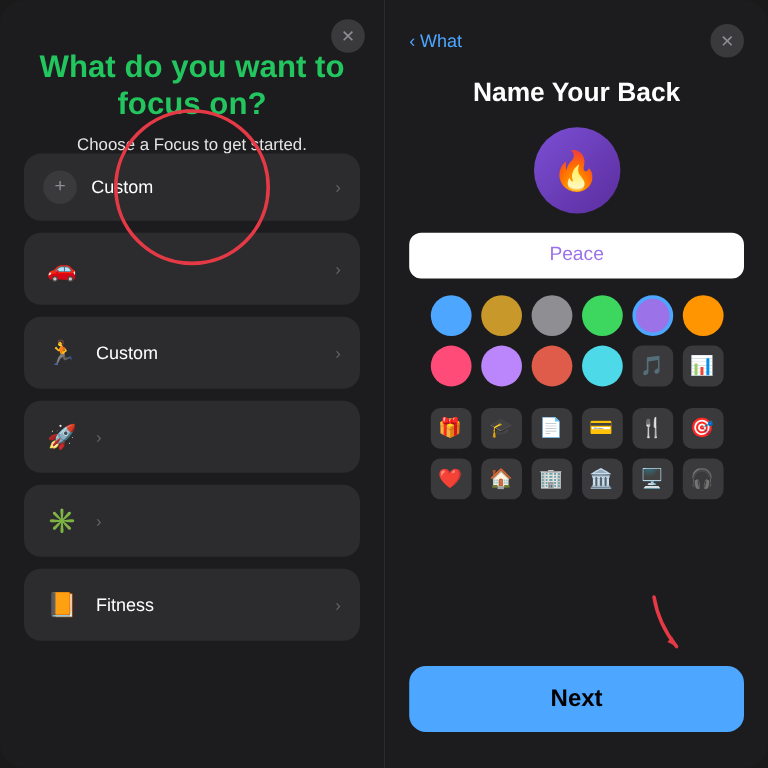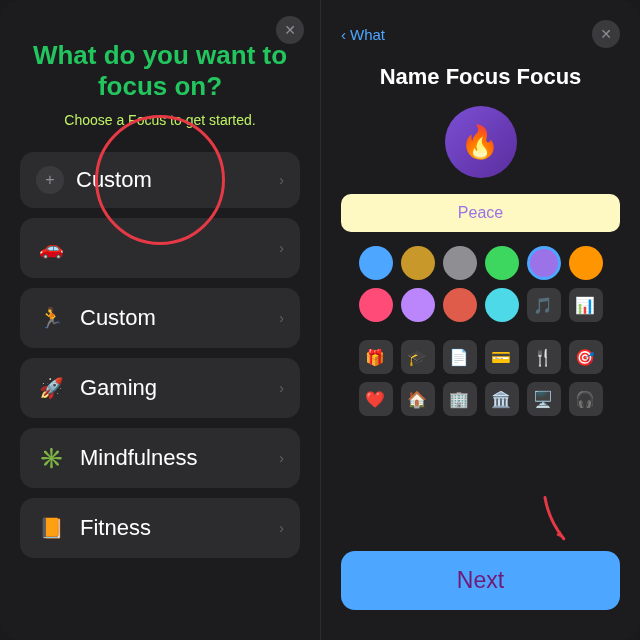--- a/index.html
+++ b/index.html
@@ -46,23 +46,22 @@
       font-size: 26px;
       font-weight: 700;
       color: #22c55e;
       text-align: center;
       line-height: 1.2;
       margin-bottom: 10px;
     }
 
     .left-subtitle {
       font-size: 14px;
-      color: #bef264;
+      color: #e5e5e5;
       text-align: center;
-      margin-bottom: 24px;
     }
 
     .menu-list {
       width: 100%;
       display: flex;
       flex-direction: column;
       gap: 10px;
     }
 
     .menu-item {
@@ -81,21 +80,21 @@
       width: 32px;
       height: 32px;
       display: flex;
       align-items: center;
       justify-content: center;
       font-size: 20px;
     }
 
     .menu-item .item-label {
       flex: 1;
-      font-size: 22px;
+      font-size: 15px;
       font-weight: 500;
       color: #ffffff;
     }
 
     .menu-item .chevron {
       color: #636366;
       font-size: 14px;
     }
 
     .custom-item {
@@ -174,21 +173,21 @@
       border-radius: 50%;
       display: flex;
       align-items: center;
       justify-content: center;
       margin-bottom: 16px;
       font-size: 32px;
     }
 
     .name-input {
       width: 100%;
-      background: #fef9c3;
+      background: #ffffff;
       border: none;
       border-radius: 10px;
       padding: 10px 5px;
       color: #9b72e8;
       font-size: 16px;
       font-weight: 500;
       text-align: center;
       margin-bottom: 14px;
       outline: none;
     }
@@ -249,23 +248,23 @@
       border-radius: 14px;
       padding: 16px;
       display: flex;
       align-items: center;
       justify-content: center;
       cursor: pointer;
       margin-top: auto;
     }
 
     .next-btn-label {
-      font-size: 23px;
-      font-weight: 400;
-      color: #701a75;
+      font-size: 20px;
+      font-weight: 700;
+      color: #000000;
     }
 
     
     .red-arrow {
       position: absolute;
       bottom: 90px;
       right: 50px;
       width: 60px;
       height: 60px;
     }
@@ -297,27 +296,25 @@
     </div>
 
     <div class="menu-item">
       <div class="item-icon">🏃</div>
       <span class="item-label">Custom</span>
       <span class="chevron">›</span>
     </div>
 
     <div class="menu-item">
       <div class="item-icon">🚀</div>
-      <span class="item-label">Gaming</span>
       <span class="chevron">›</span>
     </div>
 
     <div class="menu-item">
       <div class="item-icon">✳️</div>
-      <span class="item-label">Mindfulness</span>
       <span class="chevron">›</span>
     </div>
 
     <div class="menu-item">
       <div class="item-icon">📙</div>
       <span class="item-label">Fitness</span>
       <span class="chevron">›</span>
     </div>
 
   </div>
@@ -327,21 +324,21 @@
   <div class="right-header">
     <div class="back-btn">
       <span>‹</span>
       <span>What</span>
     </div>
     <div class="close-btn" style="position:static;">
       <span>✕</span>
     </div>
   </div>
 
-  <h2 class="right-title">Name Focus Focus</h2>
+  <h2 class="right-title">Name Your Back</h2>
 
   <div class="focus-icon-circle">
     <span>🔥</span>
   </div>
 
   <input class="name-input" type="text" value="Peace" style="">
 
   <div class="color-section">
     <div class="color-row">
       <div class="color-dot" style="background:#4da6ff;"></div>

